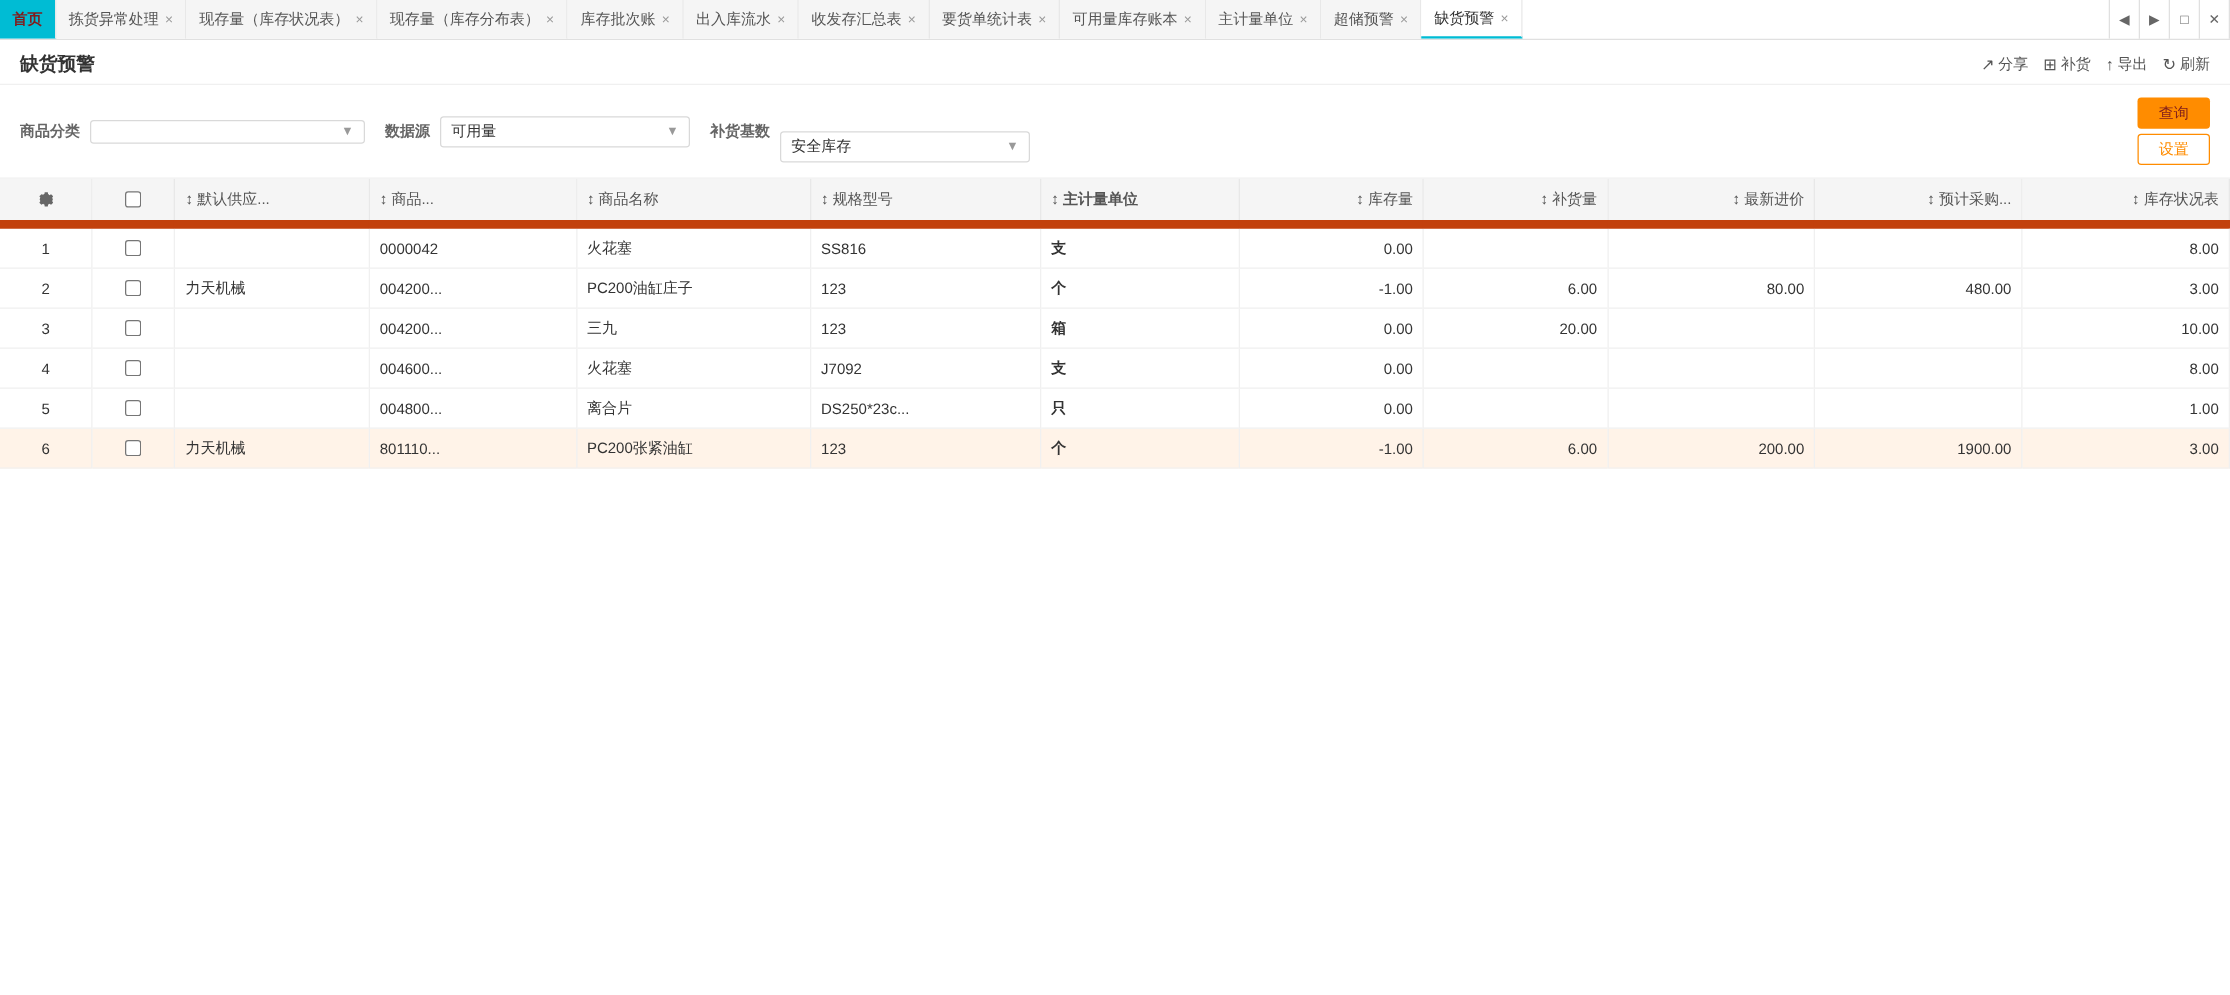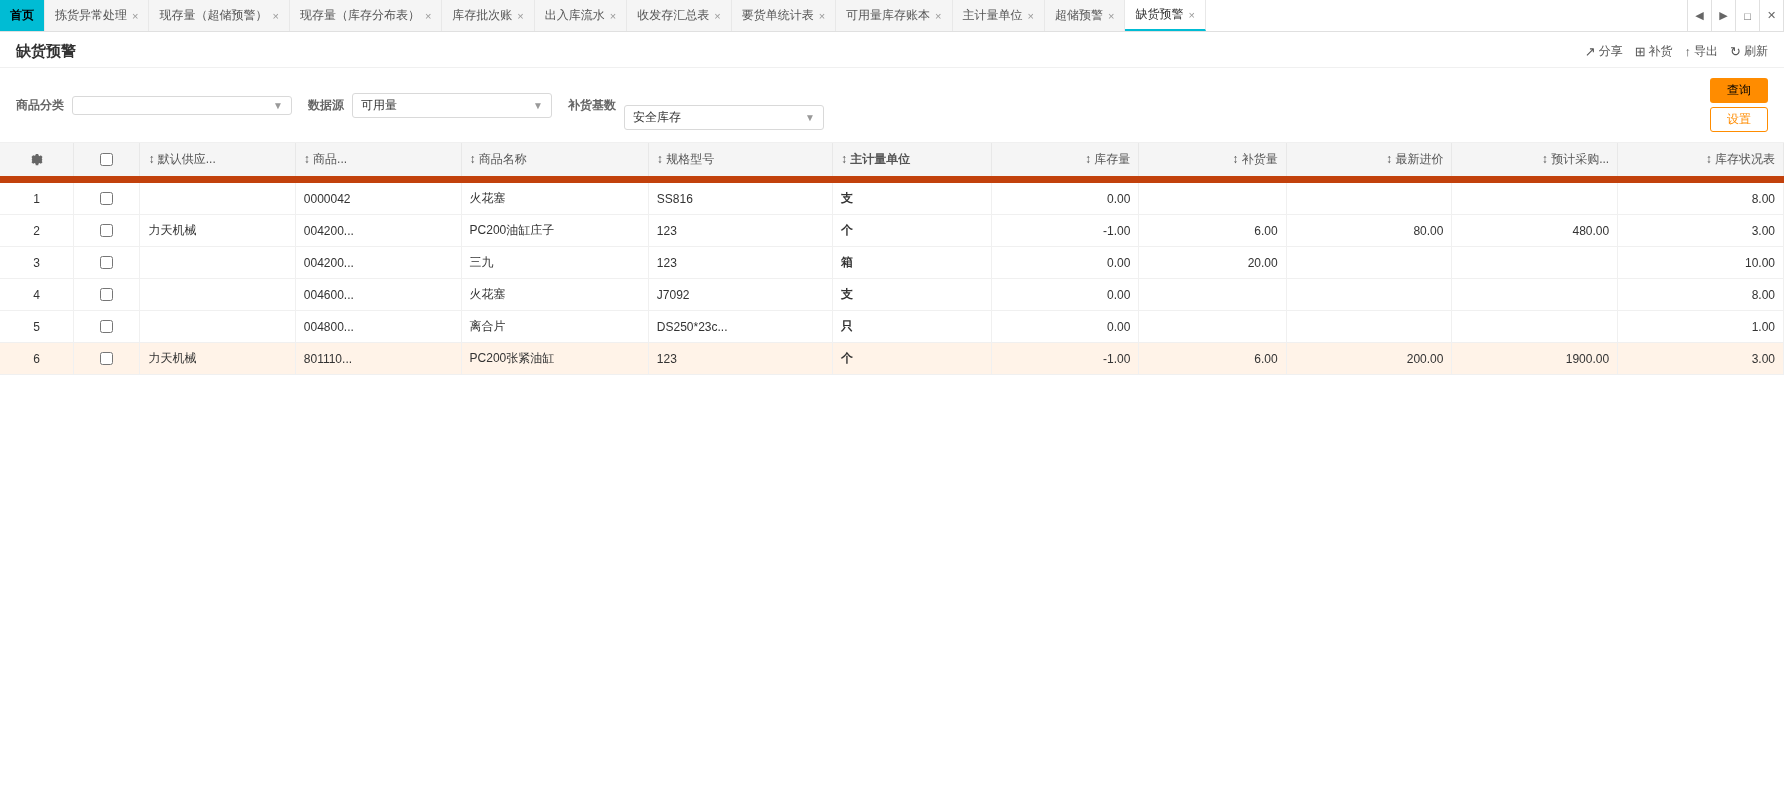--- a/index.html
+++ b/index.html
@@ -27,21 +27,21 @@
       background: #f5f5f5;
       position: relative;
     }
     .tab-item.active {
       background: #fff;
       color: #333;
       border-bottom: 2px solid #00bcd4;
     }
     .tab-item.home {
       background: #00bcd4;
-      color: #000000;
+      color: #7f1d1d;
       font-weight: bold;
     }
     .tab-close {
       margin-left: 5px;
       color: #999;
       font-size: 11px;
       cursor: pointer;
     }
     .tab-nav-btns {
       display: flex;
@@ -138,21 +138,21 @@
       margin-left: 4px;
     }
     .filter-actions {
       margin-left: auto;
       display: flex;
       flex-direction: column;
       gap: 4px;
     }
     .btn-query {
       background: #ff8c00;
-      color: #000000;
+      color: #7f1d1d;
       border: none;
       border-radius: 3px;
       padding: 4px 16px;
       cursor: pointer;
       font-size: 12px;
       font-family: inherit;
     }
     .btn-settings {
       background: #fff;
       color: #ff8c00;
@@ -241,21 +241,21 @@
 
 <div class="tab-bar">
   <div class="tab-item home">
     <span>首页</span>
   </div>
   <div class="tab-item">
     <span>拣货异常处理</span>
     <span class="tab-close">×</span>
   </div>
   <div class="tab-item">
-    <span>现存量（超储预警）</span>
+    <span>现存量（库存状况表）</span>
     <span class="tab-close">×</span>
   </div>
   <div class="tab-item">
     <span>现存量（库存分布表）</span>
     <span class="tab-close">×</span>
   </div>
   <div class="tab-item">
     <span>库存批次账</span>
     <span class="tab-close">×</span>
   </div>

